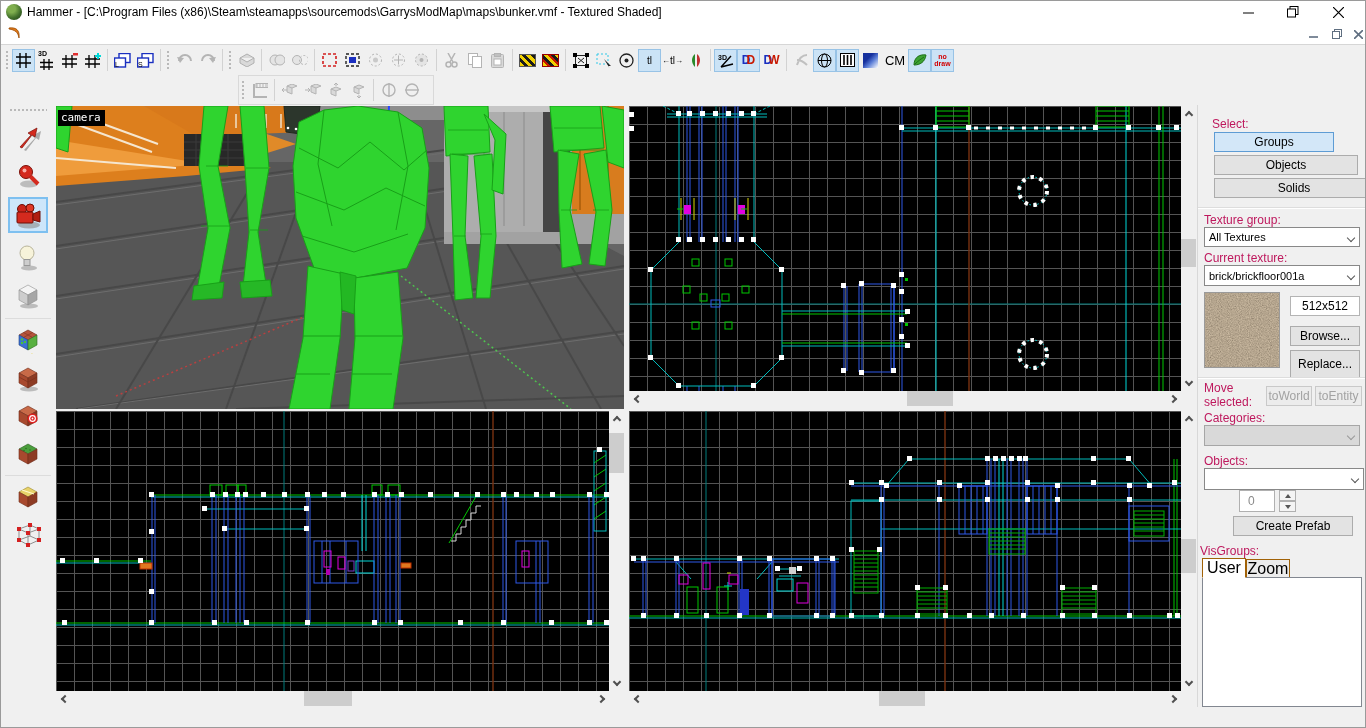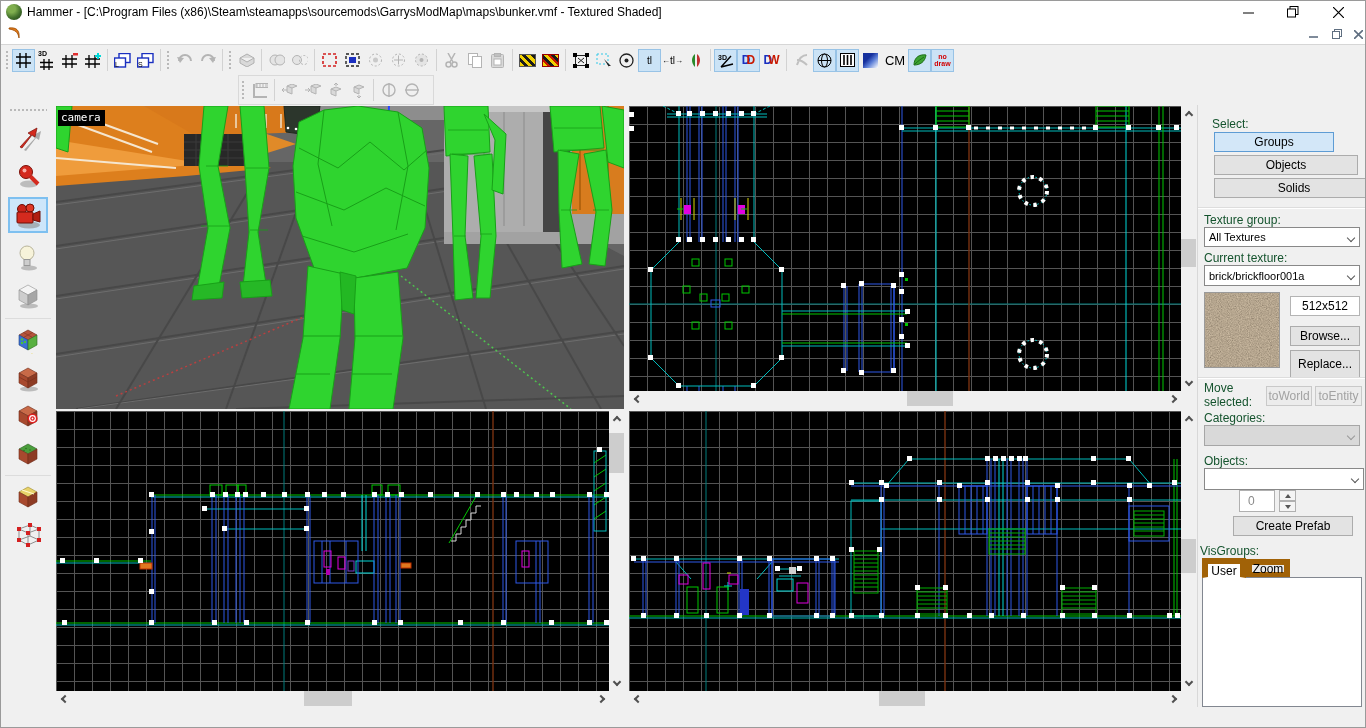--- a/index.html
+++ b/index.html
@@ -64,30 +64,30 @@
   .thumb{position:absolute;background:#cdcdcd;}
   .arr{position:absolute;width:15px;height:15px;display:flex;align-items:center;justify-content:center;}
   .chv{width:6px;height:6px;border-left:2px solid #505050;border-bottom:2px solid #505050;}
   .chv.l{transform:rotate(45deg);margin-left:2px;}
   .chv.r{transform:rotate(225deg);margin-right:2px;}
   .chv.u{transform:rotate(135deg);margin-top:3px;}
   .chv.d{transform:rotate(-45deg);margin-bottom:3px;}
 
   
   .rpanel{left:1196px;top:104px;width:170px;height:602px;background:#f0f0f0;border-left:1px solid #d8d8d8;}
-  .rp-label{position:absolute;font-size:12px;color:#14532d;}
+  .rp-label{position:absolute;font-size:12px;color:#be185d;}
   .rp-btn{position:absolute;background:#e3e3e3;border:1px solid #acacac;font-size:12px;display:flex;align-items:center;justify-content:center;color:#000;}
   .rp-btn.sel{background:#d3e7f8;border:1px solid #5e9cd4;}
   .rp-btn.off{background:#ececec;border:1px solid #c9c9c9;color:#a2a2a2;}
   .hsep{position:absolute;left:0;width:170px;height:2px;border-top:1px solid #ddd;border-bottom:1px solid #fff;}
   .dd-box{position:absolute;background:#fff;border:1px solid #888;display:flex;align-items:center;font-size:11px;padding:0 4px;color:#000;}
   .dd-box.off{background:#d9d9d9;border:1px solid #a6a6a6;}
   .dd-chev{position:absolute;right:5px;top:7px;width:6px;height:6px;border-right:1.6px solid #555;border-bottom:1.6px solid #555;transform:rotate(45deg);}
   .size-box{position:absolute;background:#fff;border:1px solid #b4b4b4;font-size:12px;display:flex;align-items:center;justify-content:center;color:#000;}
-  .tab{position:absolute;height:19px;border:6px solid #a16207;background:#ececec;font-size:12px;display:flex;align-items:center;justify-content:center;color:#000;}
+  .tab{position:absolute;height:19px;border:1px solid #a16207;background:#ececec;font-size:16px;display:flex;align-items:center;justify-content:center;color:#000;}
   .tab.active{background:#fff;height:20px;border-bottom:1px solid #fff;z-index:2;}
   .vg-list{position:absolute;background:#fff;border:1px solid #828790;}
   .spin-box{position:absolute;background:#fff;border:1px solid #b0b0b0;font-size:12px;color:#8a8a8a;display:flex;align-items:center;padding-left:8px;}
   .spin-btn{position:absolute;width:17px;height:11px;background:#f4f4f4;border:1px solid #b0b0b0;display:flex;align-items:center;justify-content:center;}
   .tri{width:0;height:0;border-left:3px solid transparent;border-right:3px solid transparent;}
   .tri.up{border-bottom:4px solid #555;}
   .tri.dn{border-top:4px solid #555;}
 
   
   .statusbar{left:0;top:706px;width:1366px;height:22px;background:#f0f0f0;border-top:1px solid #d7d7d7;font-size:12px;color:#000;}

